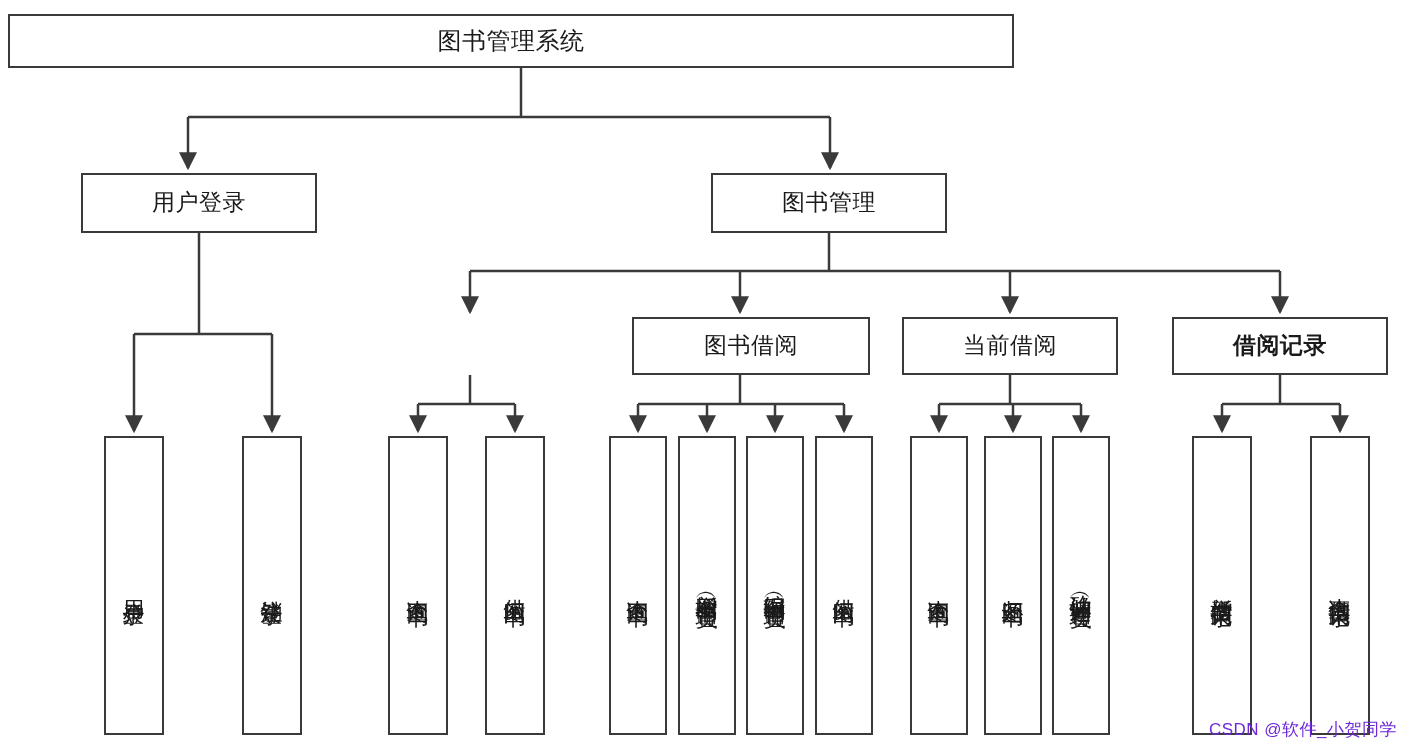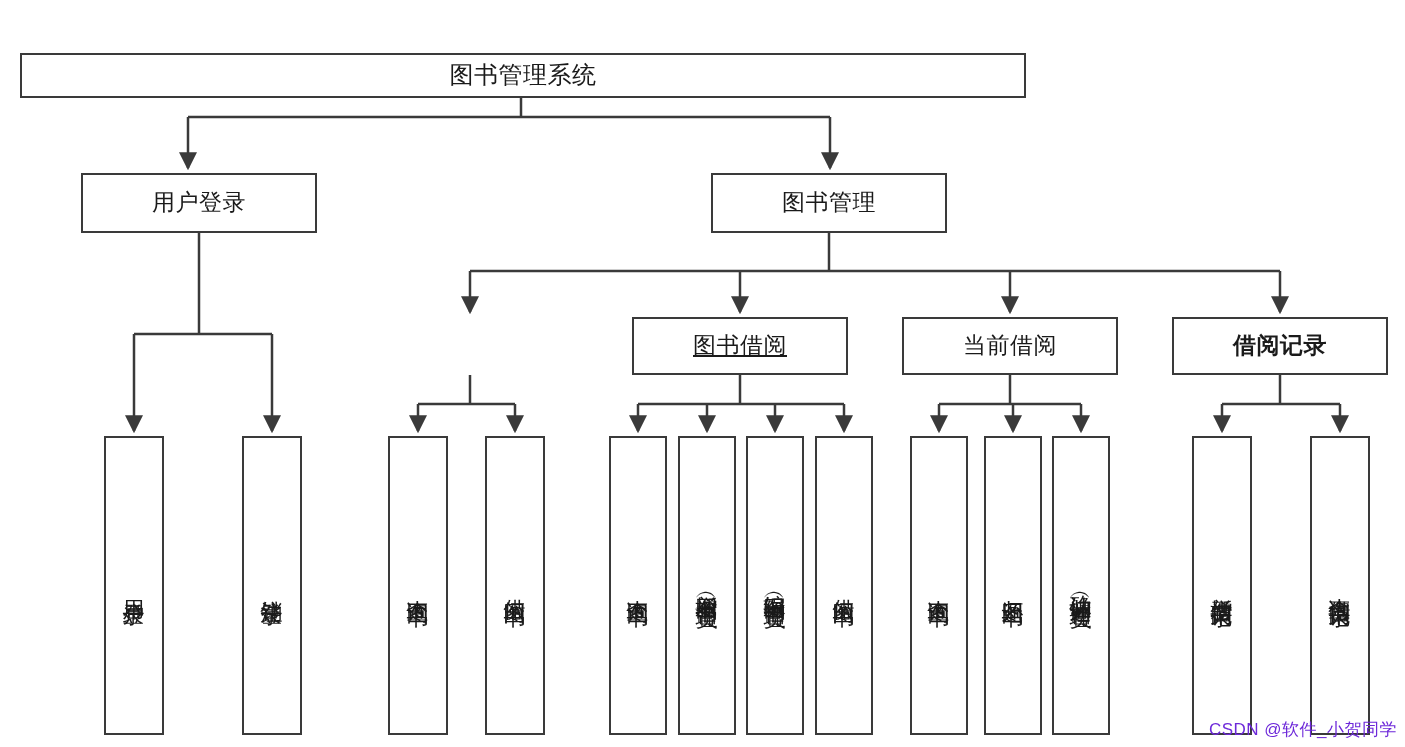--- a/index.html
+++ b/index.html
@@ -124,32 +124,32 @@
       <path d="M 1013 404 L 1013 431" marker-end="url(#arrow)"></path>
       <path d="M 1081 404 L 1081 431" marker-end="url(#arrow)"></path>
 
       <path d="M 1280 375 L 1280 404"></path>
       <path d="M 1222 404 L 1340 404"></path>
       <path d="M 1222 404 L 1222 431" marker-end="url(#arrow)"></path>
       <path d="M 1340 404 L 1340 431" marker-end="url(#arrow)"></path>
     </g>
   </svg>
 
-  <div class="node horiz root" style="left:20px; top:14px; width:1006px; height:45px;margin-top:39px;">
+  <div class="node horiz root" style="left:8px; top:14px; width:1006px; height:54px;">
     <span class="node-label">图书管理系统</span>
   </div>
 
   <div class="node horiz" style="left:81px; top:173px; width:236px; height:60px;">
     <span class="node-label">用户登录</span>
   </div>
   <div class="node horiz" style="left:711px; top:173px; width:236px; height:60px;align-items:center;">
     <span class="node-label">图书管理</span>
   </div>
 
-  <div class="node horiz" style="left:632px; top:317px; width:216px; height:58px;text-decoration:underline;">
+  <div class="node horiz" style="left:632px; top:317px; width:238px; height:58px;">
     <span class="node-label">图书借阅</span>
   </div>
   <div class="node horiz" style="left:902px; top:317px; width:216px; height:58px;">
     <span class="node-label">当前借阅</span>
   </div>
   <div class="node horiz" style="left:1172px; top:317px; width:216px; height:58px;font-weight:bold;">
     <span class="node-label">借阅记录</span>
   </div>
 
   <div class="node vert" style="left:104px; top:436px; width:60px; height:299px;">

